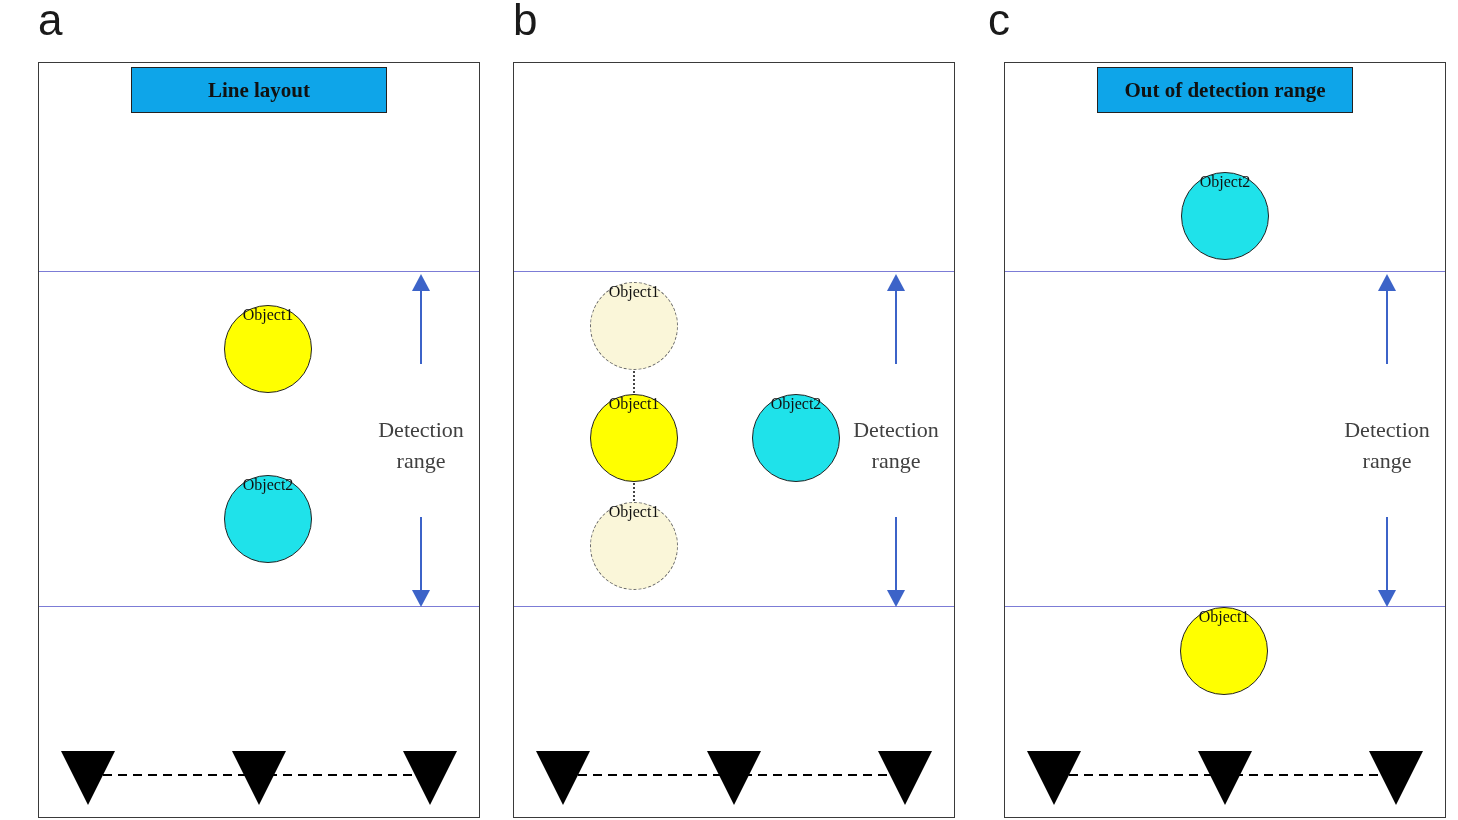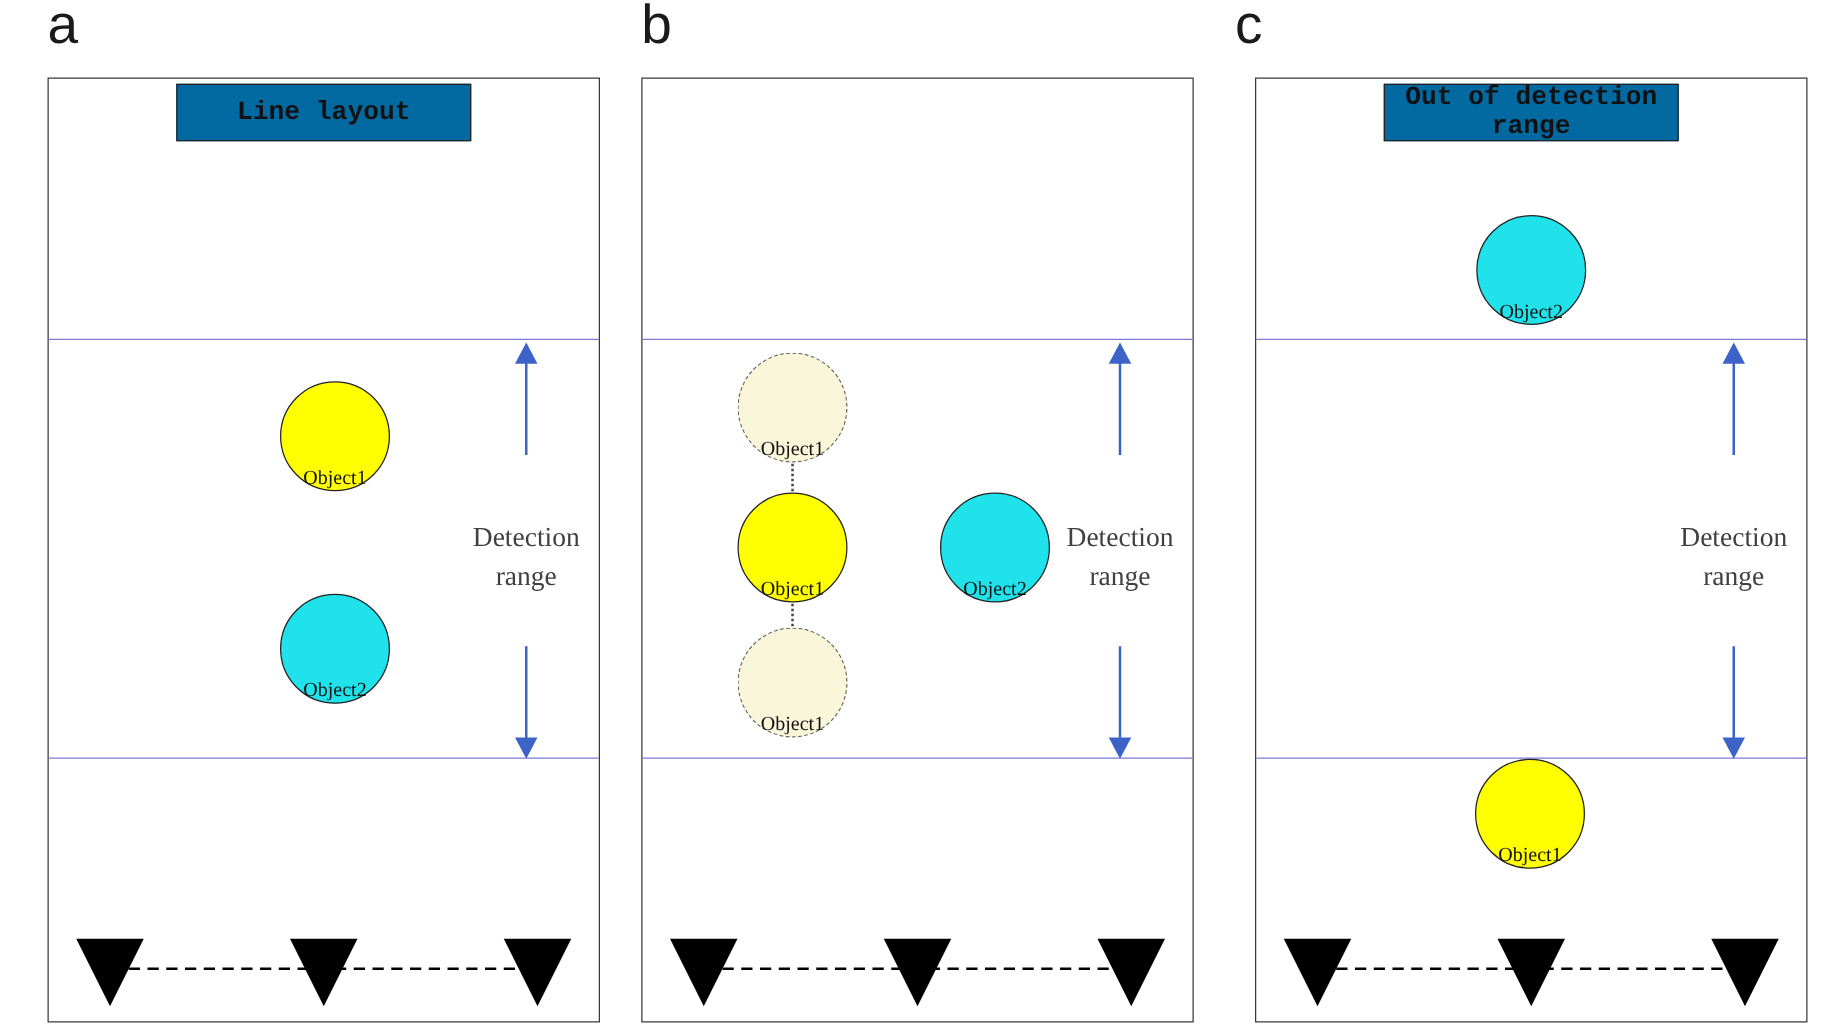--- a/index.html
+++ b/index.html
@@ -27,28 +27,28 @@
     width: 440px;
     height: 754px;
     border: 1px solid #3a3a3a;
     background: #ffffff;
   }
   .title-box {
     position: absolute;
     top: 4px;
     left: 50%;
     transform: translateX(-50%);
-    width: 236px;
+    width: 256px;
     height: 46px;
-    background: #0369a1;
+    background: #0ea5e9;
     border: 1px solid #222222;
     display: flex;
     align-items: center;
     justify-content: center;
-    font-family: Liberation Mono, monospace;
+    font-family: Liberation Serif, serif;
     font-weight: bold;
     font-size: 21px;
     color: #111111;
     box-sizing: border-box;
     text-align: center;
   }
   .range-line {
     position: absolute;
     left: 0;
     width: 100%;
@@ -96,21 +96,21 @@
     line-height: 1.4;
   }
   .obj {
     position: absolute;
     width: 88px;
     height: 88px;
     border-radius: 50%;
     border: 1.5px solid #222222;
     box-sizing: border-box;
     display: flex;
-    align-items: flex-end;
+    align-items: flex-start;
     justify-content: center;
     font-family: "Liberation Serif", serif;
     font-size: 16px;
     color: #111111;
   }
   .obj--yellow { background: #ffff00; }
   .obj--cyan   { background: #1fe2ea; }
   .obj--ghost  { background: #faf6d9; border: 1.5px dashed #666666; }
   .dotted-connector {
     position: absolute;

